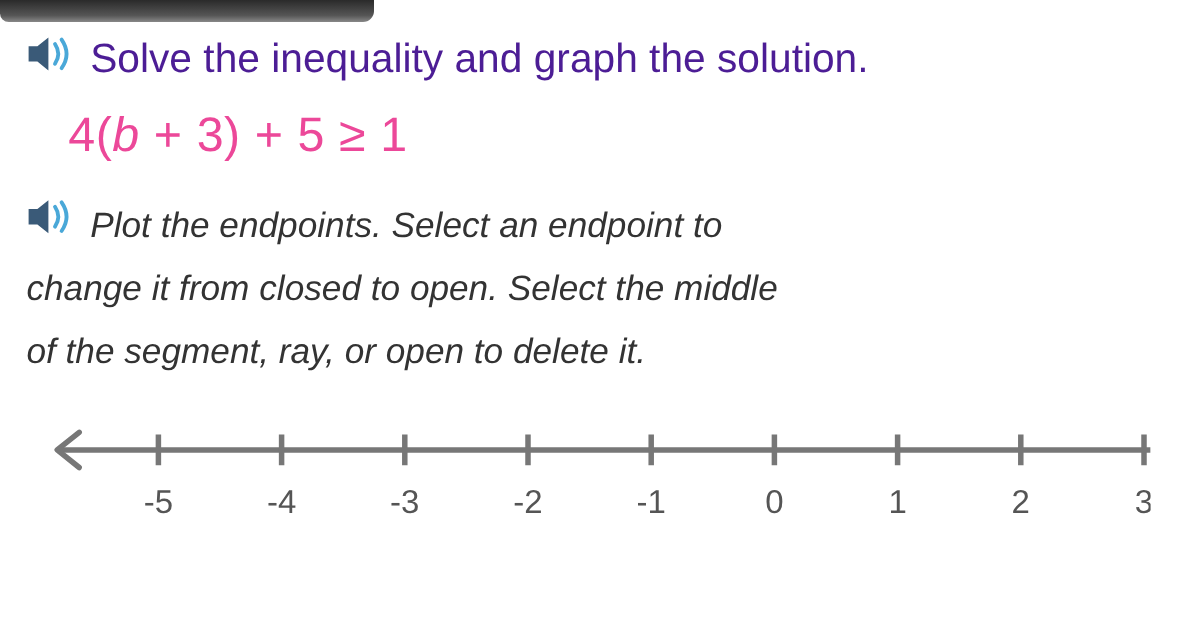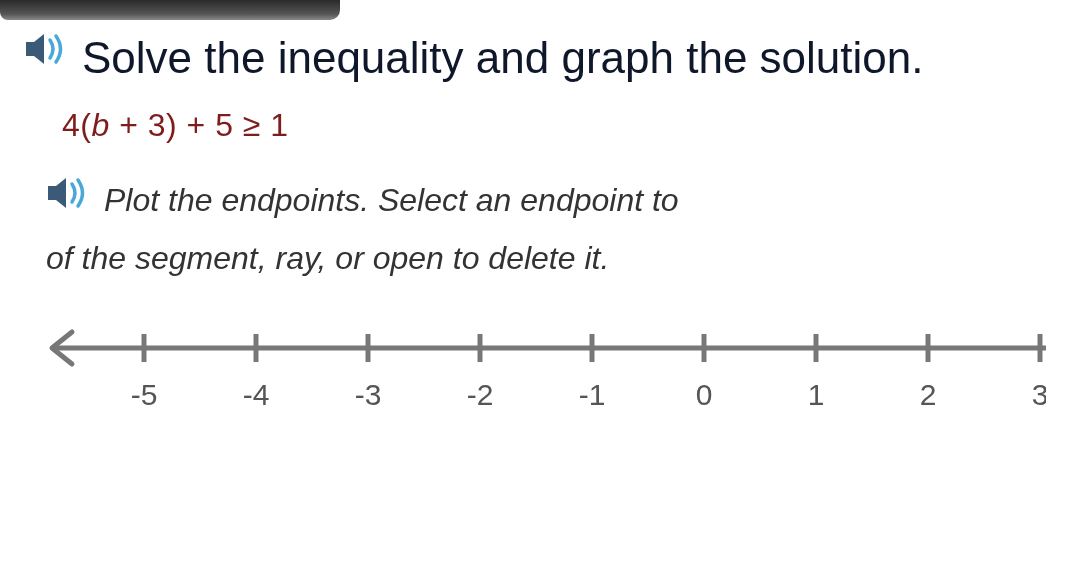--- a/index.html
+++ b/index.html
@@ -32,37 +32,36 @@
       display: flex;
       align-items: flex-start;
       margin-bottom: 18px;
     }
     .speaker-icon {
       flex-shrink: 0;
       margin-right: 14px;
       margin-top: 4px;
     }
     .prompt-text {
-      font-size: 44px;
-      color: #0f172a;
+      font-size: 37px;
+      color: #4c1d95;
       line-height: 1.35;
     }
     .inequality {
-      font-size: 32px;
-      color: #7f1d1d;
+      font-size: 44px;
+      color: #ec4899;
       margin: 20px 0 28px 38px;
       font-style: italic;
       letter-spacing: 0.5px;
     }
     .inequality .num {
       font-style: normal;
     }
     .instruction-block {
       display: block;
-      margin-left: 22px;
     }
     .instruction-text {
       font-size: 32px;
       color: #333333;
       font-style: italic;
       line-height: 1.8;
     }
     .first-line {
       display: flex;
       align-items: flex-start;
@@ -110,20 +109,21 @@
     <div class="first-line">
       <span class="speaker-icon">
         <svg width="44" height="34" viewBox="0 0 44 34">
           <path d="M 2 10 L 10 10 L 20 2 L 20 32 L 10 24 L 2 24 Z" fill="#3a5a78"></path>
           <path d="M 26 8 Q 32 17 26 26" stroke="#4aa8d8" stroke-width="3.5" fill="none" stroke-linecap="round"></path>
           <path d="M 32 4 Q 41 17 32 30" stroke="#4aa8d8" stroke-width="3.5" fill="none" stroke-linecap="round"></path>
         </svg>
       </span>
       <span class="instruction-text">Plot the endpoints. Select an endpoint to</span>
     </div>
+    <div class="instruction-text">change it from closed to open. Select the middle</div>
     <div class="instruction-text">of the segment, ray, or open to delete it.</div>
   </div>
 
   <div class="number-line-wrap">
     <svg class="number-line-svg" viewBox="0 0 1022 110">
 
       <line x1="30" y1="28" x2="1022" y2="28" stroke="#777777" stroke-width="5"></line>
 
       <polyline points="48,12 28,28 48,44" stroke="#777777" stroke-width="5" fill="none" stroke-linecap="round" stroke-linejoin="round"></polyline>
 

